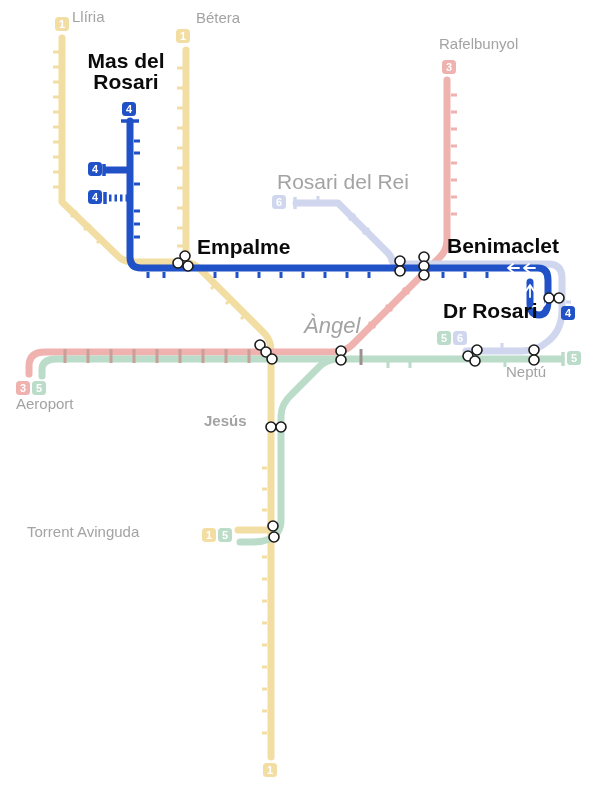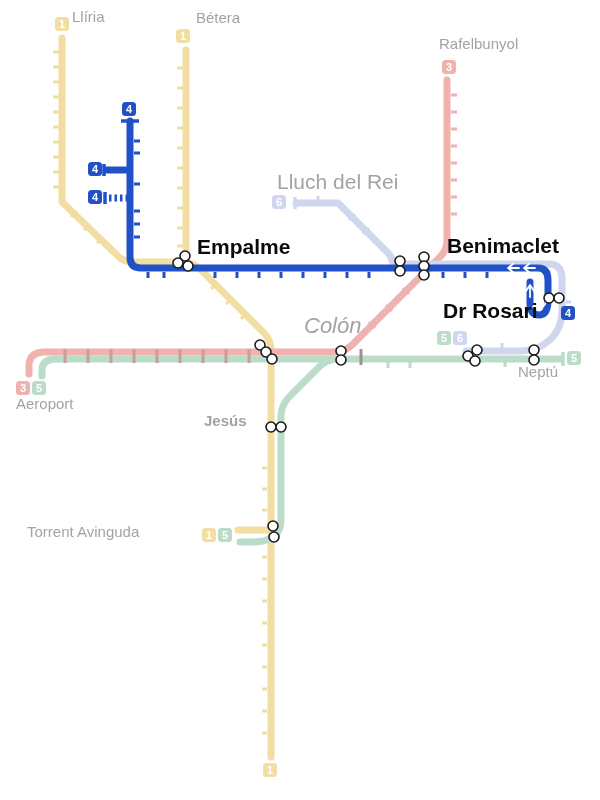--- a/index.html
+++ b/index.html
@@ -116,28 +116,30 @@
         <circle cx="534" cy="360" r="5" class="ic"></circle>
         <circle cx="273" cy="526" r="5" class="ic"></circle>
         <circle cx="274" cy="537" r="5" class="ic"></circle>
       </g>
   </svg>
 
   <div id="labels">
       <div class="st-label st-gray" style="left: 72px; top: 9px;">Llíria</div>
       <div class="st-label st-gray" style="left: 196px; top: 10px;">Bétera</div>
       <div class="st-label st-gray" style="left: 439px; top: 36px;">Rafelbunyol</div>
-      <div class="st-label st-gray-sm" style="left: 277px; top: 171px;">Lluch del Rei</div>
+      <div class="st-label st-black st-center" style="left: 56px; top: 50px; width: 140px;">Mas del
+Rosari</div>
+      <div class="st-label st-gray-sm" style="left: 277px; top: 171px;">Rosari del Rei</div>
       <div class="st-label st-black" style="left: 197px; top: 236px;">Empalme</div>
       <div class="st-label st-black" style="left: 447px; top: 235px;">Benimaclet</div>
       <div class="st-label st-black" style="left: 443px; top: 300px;">Dr Rosari</div>
-      <div class="st-label st-gray-italic" style="left: 304px; top: 315px;">Colón</div>
+      <div class="st-label st-gray-italic" style="left: 304px; top: 315px;">Àngel</div>
       <div class="st-label st-gray" style="left: 16px; top: 396px;">Aeroport</div>
       <div class="st-label st-gray" style="left: 204px; top: 413px; font-weight: bold;">Jesús</div>
-      <div class="st-label st-gray" style="left: 518px; top: 364px; text-align: center;">Neptú</div>
+      <div class="st-label st-gray" style="left: 506px; top: 364px; text-align: center;">Neptú</div>
       <div class="st-label st-gray" style="left: 27px; top: 524px;">Torrent Avinguda</div>
       <div class="badge" style="left: 55px; top: 17px; background: rgb(242, 221, 162);">1</div>
       <div class="badge" style="left: 176px; top: 29px; background: rgb(242, 221, 162);">1</div>
       <div class="badge" style="left: 442px; top: 60px; background: rgb(239, 178, 174);">3</div>
       <div class="badge" style="left: 122px; top: 102px; background: rgb(32, 81, 198);">4</div>
       <div class="badge" style="left: 88px; top: 162px; background: rgb(32, 81, 198);">4</div>
       <div class="badge" style="left: 88px; top: 190px; background: rgb(32, 81, 198);">4</div>
       <div class="badge" style="left: 272px; top: 195px; background: rgb(207, 214, 238);">6</div>
       <div class="badge" style="left: 561px; top: 306px; background: rgb(32, 81, 198);">4</div>
       <div class="badge" style="left: 16px; top: 381px; background: rgb(239, 178, 174);">3</div>

